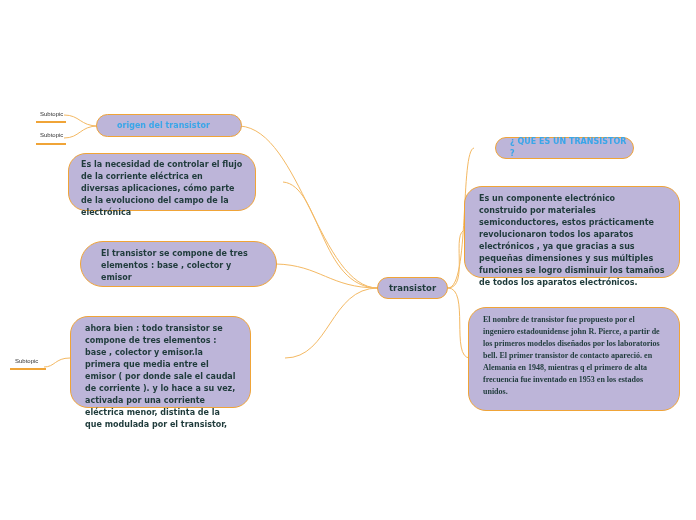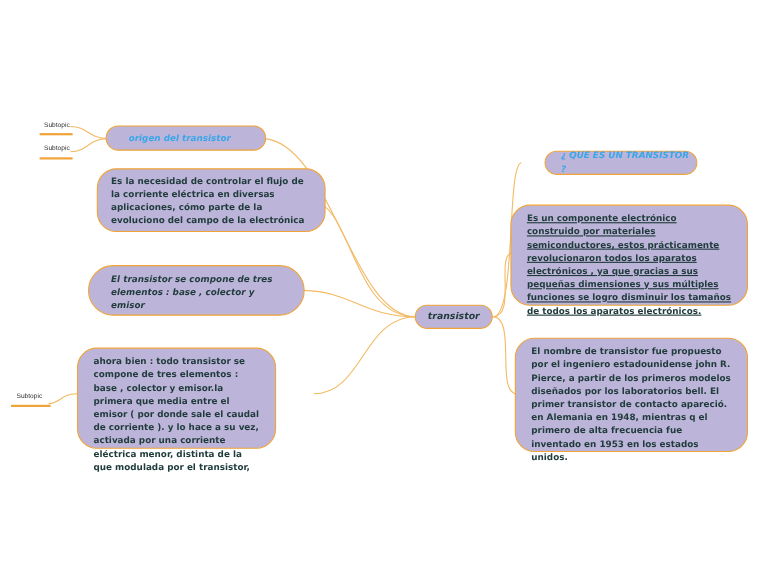--- a/index.html
+++ b/index.html
@@ -3,21 +3,21 @@
 <meta charset="utf-8">
 <style>
   html, body { margin:0; padding:0; background:#ffffff; }
   body { width:696px; height:520px; position:relative; overflow:hidden; font-family:"DejaVu Sans", sans-serif; }
   svg.links { position:absolute; left:0; top:0; width:696px; height:520px; }
   .node {
     position:absolute; box-sizing:border-box;
     background:#bdb5d9; border:1.5px solid #f0a437;
     color:#1f3b3b; font-weight:bold; font-size:8px; line-height:12px;
   }
-  .node.pill { border-radius:999px;font-style:italic; }
+  .node.pill { border-radius:999px; }
   .node.round { border-radius:18px; }
   .title-node { color:#3aa6e8; font-size:8px; font-weight:bold; display:flex; align-items:center; }
   .center { color:#1f3b3b; font-size:8.5px; display:flex; align-items:center; justify-content:center; }
   .subtopic { position:absolute; font-size:6px; color:#333; font-family:"Liberation Sans", sans-serif; }
   .subline { position:absolute; height:1.5px; background:#f0a437; }
 </style>
 </head>
 <body>
 
 <svg class="links" viewBox="0 0 696 520">
@@ -39,39 +39,39 @@
 <div class="subline" style="left:36px;top:121px;width:30px;"></div>
 <div class="subtopic" style="left:40px;top:132px;">Subtopic</div>
 <div class="subline" style="left:36px;top:143px;width:30px;"></div>
 <div class="subtopic" style="left:15px;top:358px;">Subtopic</div>
 <div class="subline" style="left:10px;top:368px;width:36px;"></div>
 
 <div class="node pill title-node" style="left:96px;top:114px;width:146px;height:23px;padding-left:20px;">
   <span>origen del transistor</span>
 </div>
 
-<div class="node round" style="left:88px;top:153px;width:208px;height:58px;padding:5px 12px;">
+<div class="node round" style="left:68px;top:153px;width:188px;height:58px;padding:5px 12px;">
   <span>Es la necesidad de controlar el flujo de la corriente eléctrica en diversas aplicaciones, cómo parte de la evoluciono del campo de la electrónica</span>
 </div>
 
 <div class="node pill" style="left:80px;top:241px;width:197px;height:46px;padding:6px 20px;">
   <span>El transistor se compone de tres elementos : base , colector y emisor</span>
 </div>
 
 <div class="node round" style="left:70px;top:316px;width:181px;height:92px;padding:6px 14px;">
   <span>ahora bien : todo transistor se compone de tres elementos : base , colector y emisor.la primera que media entre el emisor ( por donde sale el caudal de corriente ). y lo hace a su vez, activada por una corriente eléctrica menor, distinta de la que modulada por el transistor,</span>
 </div>
 
 <div class="node pill center" style="left:377px;top:277px;width:71px;height:22px;">
   <span>transistor</span>
 </div>
 
 <div class="node pill title-node" style="left:495px;top:137px;width:139px;height:22px;padding-left:14px;">
   <span>¿ QUE ES UN TRANSISTOR ?</span>
 </div>
 
-<div class="node round" style="left:464px;top:186px;width:216px;height:92px;padding:6px 14px;text-decoration:underline;">
+<div class="node round" style="left:464px;top:186px;width:216px;height:92px;padding:6px 14px;">
   <span>Es un componente electrónico construido por materiales semiconductores, estos prácticamente revolucionaron todos los aparatos electrónicos , ya que gracias a sus pequeñas dimensiones y sus múltiples funciones se logro disminuir los tamaños de todos los aparatos electrónicos.</span>
 </div>
 
-<div class="node round" style="left:468px;top:307px;width:212px;height:104px;padding:6px 14px;">
+<div class="node round" style="left:468px;top:307px;width:212px;height:104px;padding:6px 14px;font-family:Liberation Serif, serif;">
   <span>El nombre de transistor fue propuesto por el ingeniero estadounidense john R. Pierce, a partir de los primeros modelos diseñados por los laboratorios bell. El primer transistor de contacto apareció. en Alemania en 1948, mientras q el primero de alta frecuencia fue inventado en 1953 en los estados unidos.</span>
 </div>
 
 </body></html>

